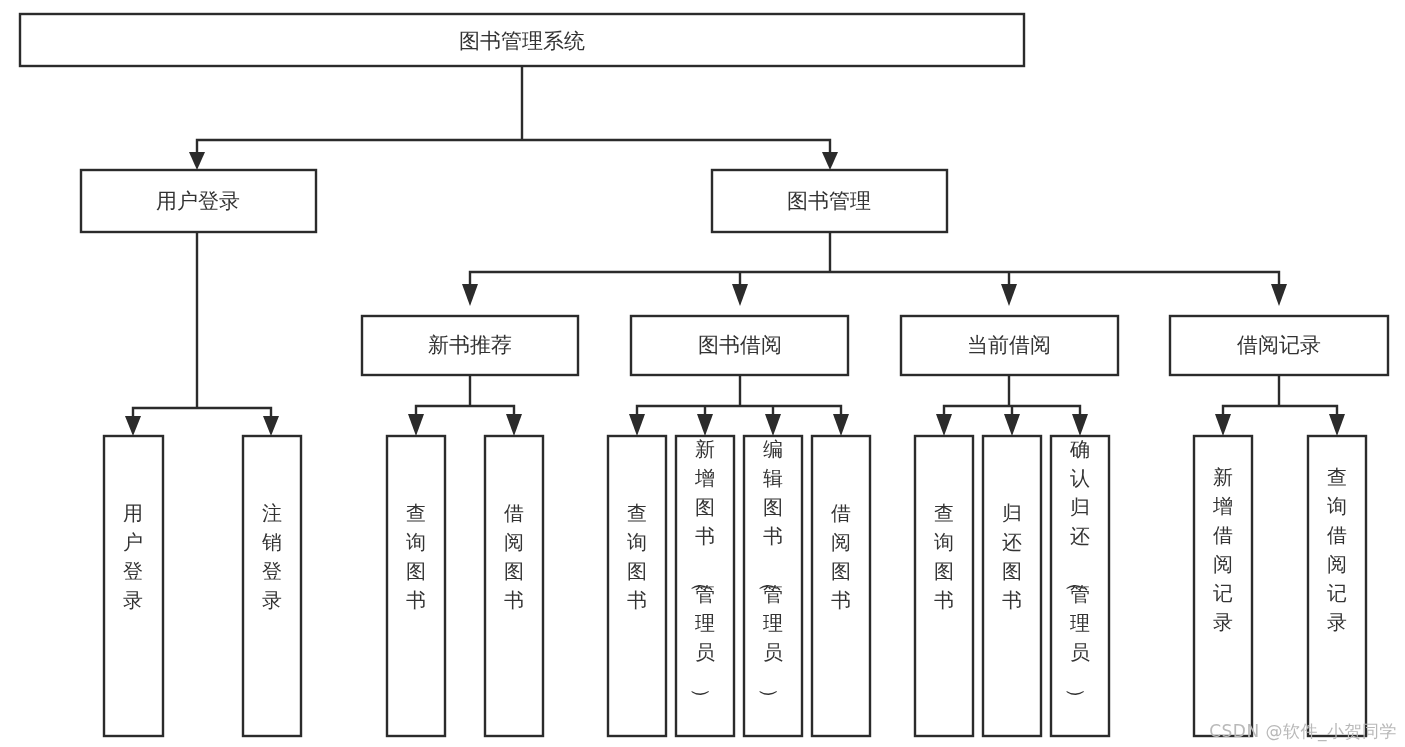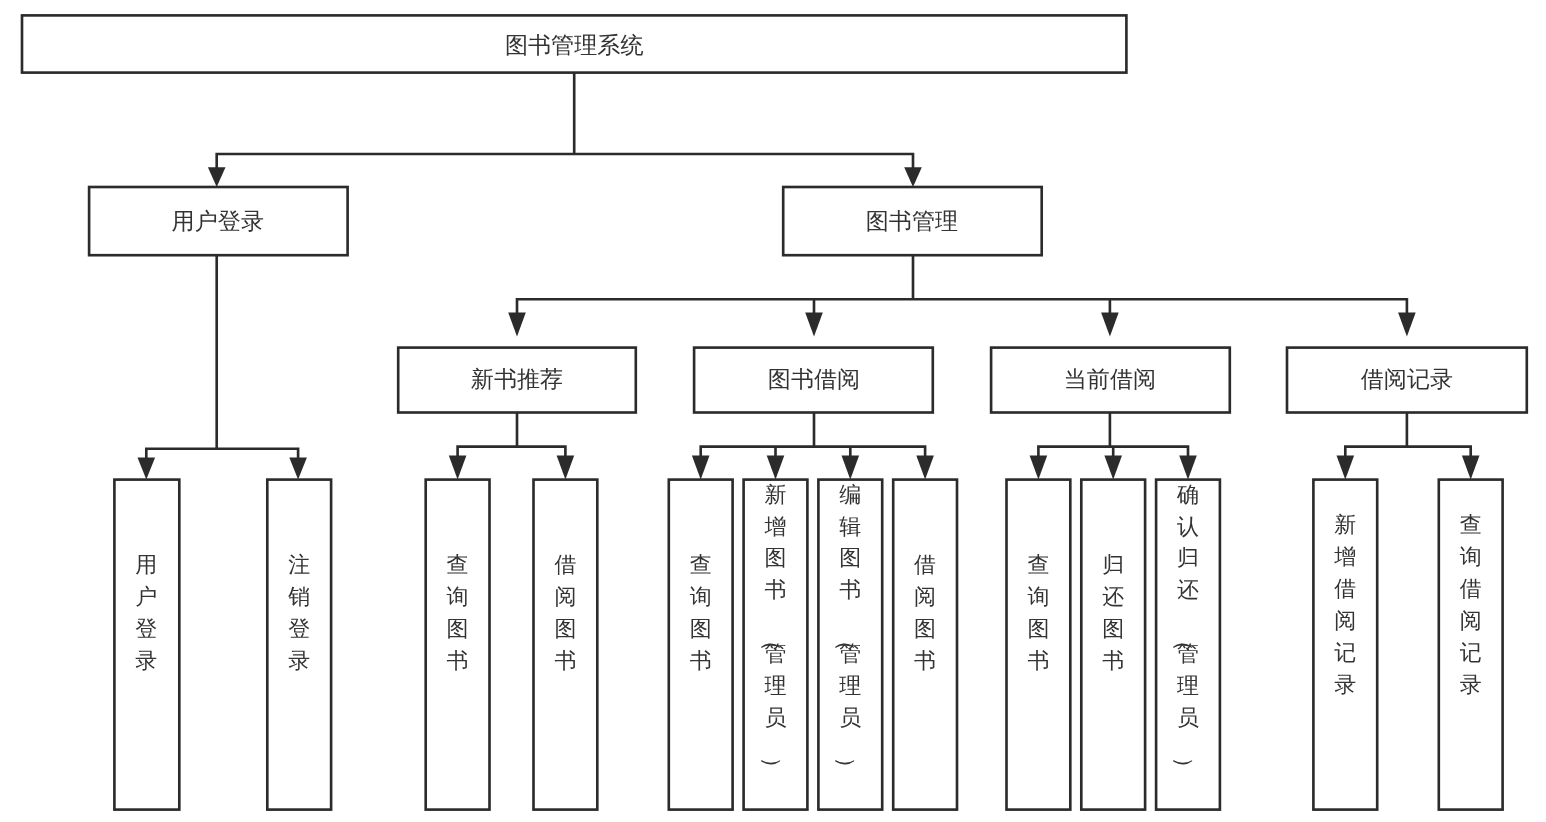--- a/index.html
+++ b/index.html
@@ -208,13 +208,14 @@
       <text class="node-label-v" x="1223" y="484"><tspan x="1223" dy="0">新</tspan><tspan x="1223" dy="29">增</tspan><tspan x="1223" dy="29">借</tspan><tspan x="1223" dy="29">阅</tspan><tspan x="1223" dy="29">记</tspan><tspan x="1223" dy="29">录</tspan></text>
     </g>
 
     <g>
       <rect class="node-rect" x="1308" y="436" width="58" height="300"></rect>
       <text class="node-label-v" x="1337" y="484"><tspan x="1337" dy="0">查</tspan><tspan x="1337" dy="29">询</tspan><tspan x="1337" dy="29">借</tspan><tspan x="1337" dy="29">阅</tspan><tspan x="1337" dy="29">记</tspan><tspan x="1337" dy="29">录</tspan></text>
     </g>
 
   </svg>
 
+  <div class="watermark">CSDN @软件_小贺同学</div>
 </div>
 
 </body></html>

